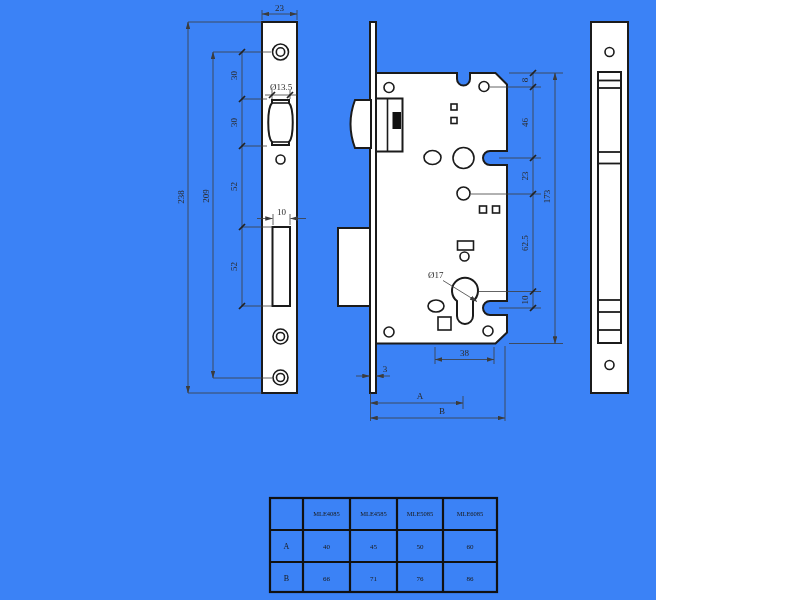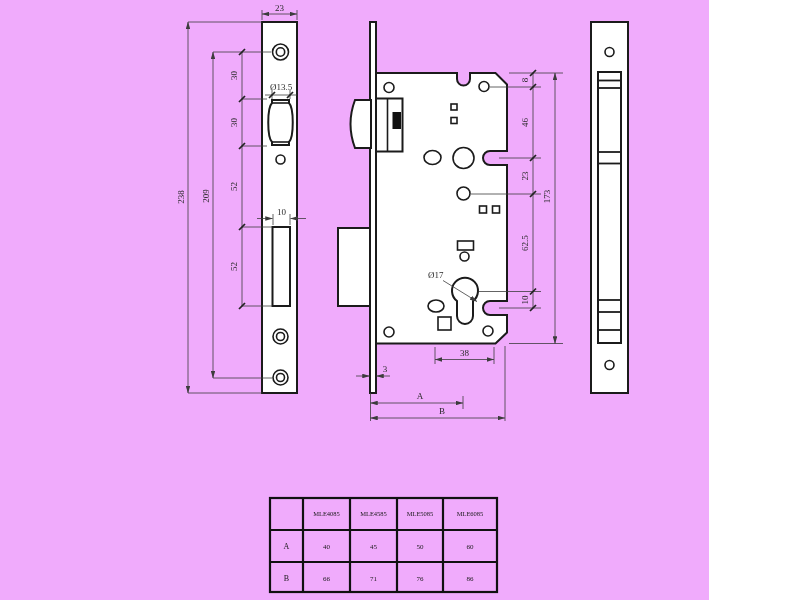--- a/index.html
+++ b/index.html
@@ -1,16 +1,16 @@
 <!DOCTYPE html>
 <html><head>
 <meta charset="utf-8">
 <style>
   html,body{margin:0;padding:0;background:#fff;}
-  .stage{position:relative;width:709px;height:600px;background:#f0abfc;overflow:hidden;
+  .stage{position:relative;width:656px;height:600px;background:#3b82f6;overflow:hidden;
          font-family:"Liberation Serif", serif;}
   svg{display:block}
   .geo{fill:none;stroke:#1b1b1b;stroke-width:2;}
   .geo-thin{fill:none;stroke:#1b1b1b;stroke-width:1.6;}
   .geo-fill{fill:#ffffff;stroke:#1b1b1b;stroke-width:2;}
   .dim{stroke:#3c3c3c;stroke-width:0.8;fill:none;}
   .tick{stroke:#222;stroke-width:1.7;}
   .dtxt{fill:#2a2a2a;font-size:9px;font-family:"Liberation Serif", serif;}
   .ttxt{fill:#1a1a1a;font-family:"Liberation Serif", serif;}
   .tline{stroke:#111;stroke-width:2.2;fill:none;}

